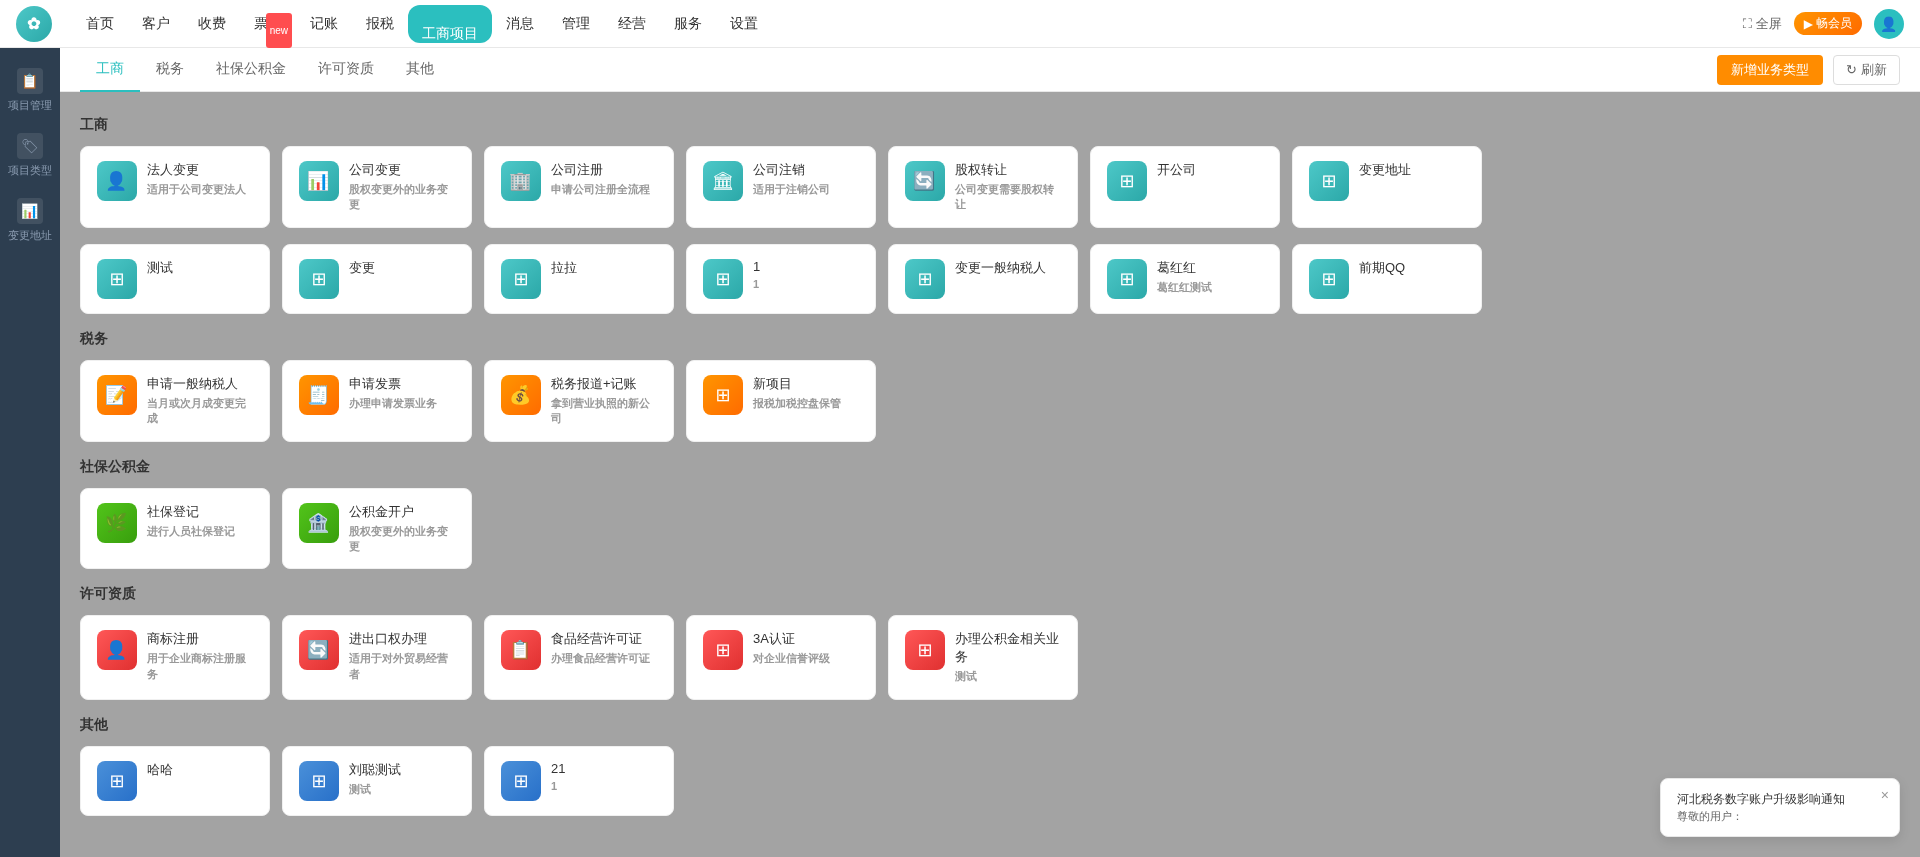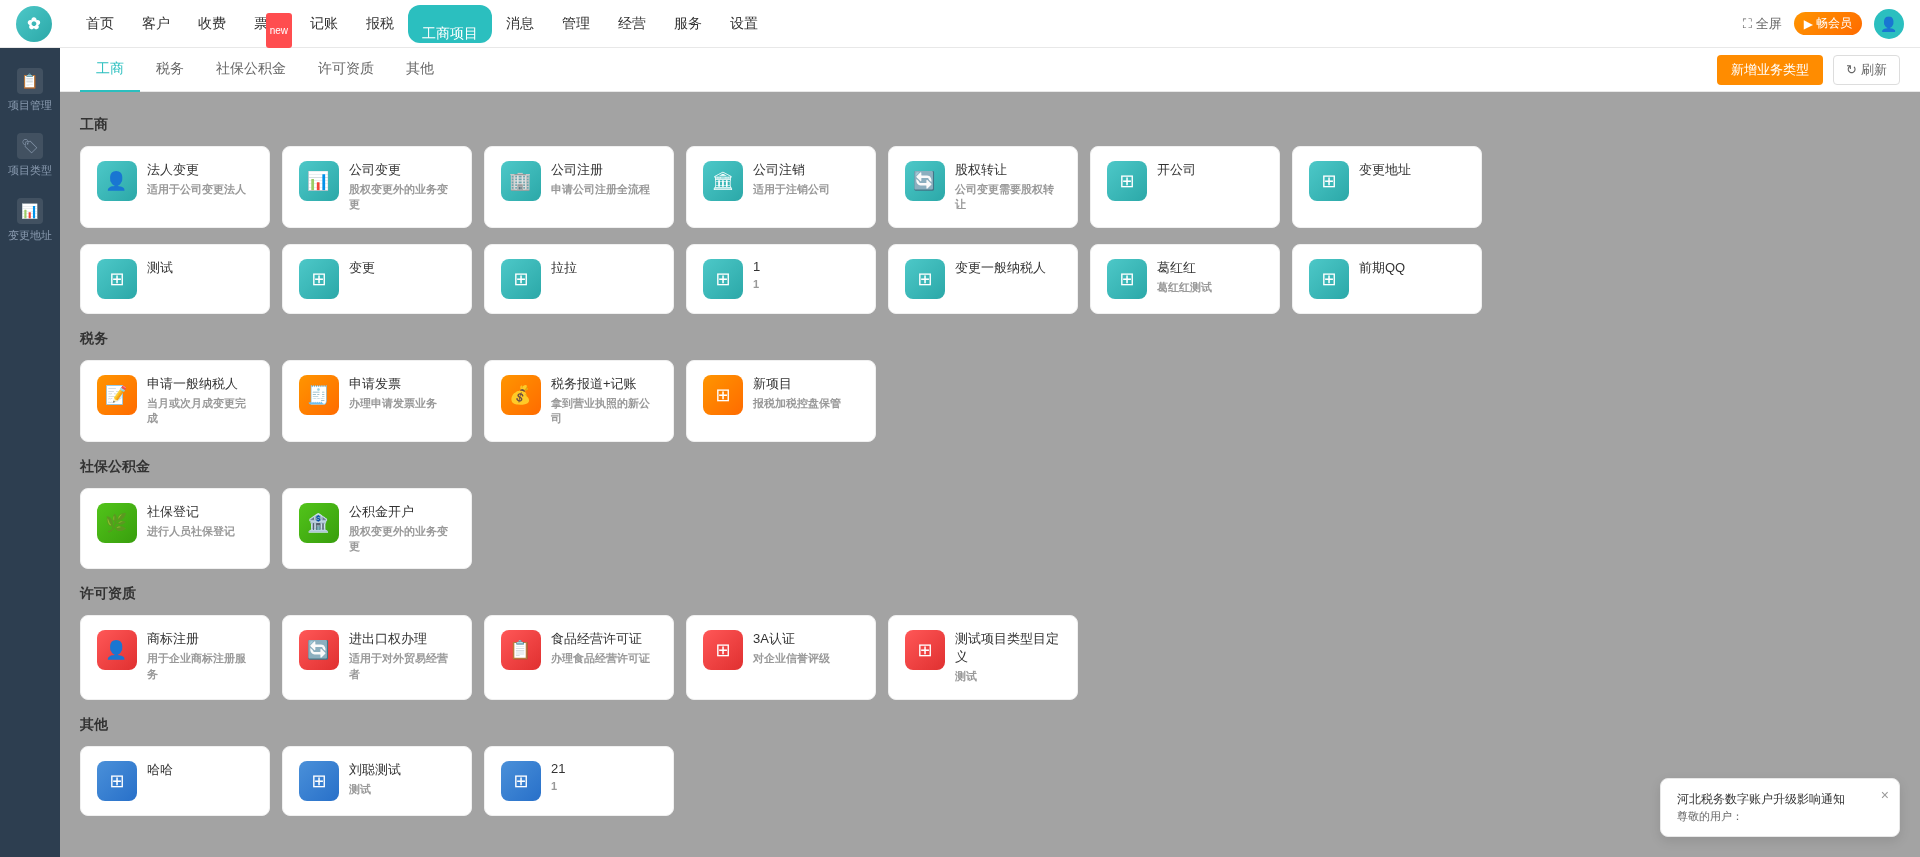--- a/index.html
+++ b/index.html
@@ -533,21 +533,21 @@
       <div class="card">
         <div class="card-icon icon-red">⊞</div>
         <div class="card-info">
           <div class="card-title">3A认证</div>
           <div class="card-desc">对企业信誉评级</div>
         </div>
       </div>
       <div class="card">
         <div class="card-icon icon-red">⊞</div>
         <div class="card-info">
-          <div class="card-title">测试项目类型目定义</div>
+          <div class="card-title">办理公积金相关业务</div>
           <div class="card-desc">测试</div>
         </div>
       </div>
     </div>
 
     <div class="section-title">其他</div>
     <div class="cards-grid">
       <div class="card">
         <div class="card-icon icon-blue">⊞</div>
         <div class="card-info">

